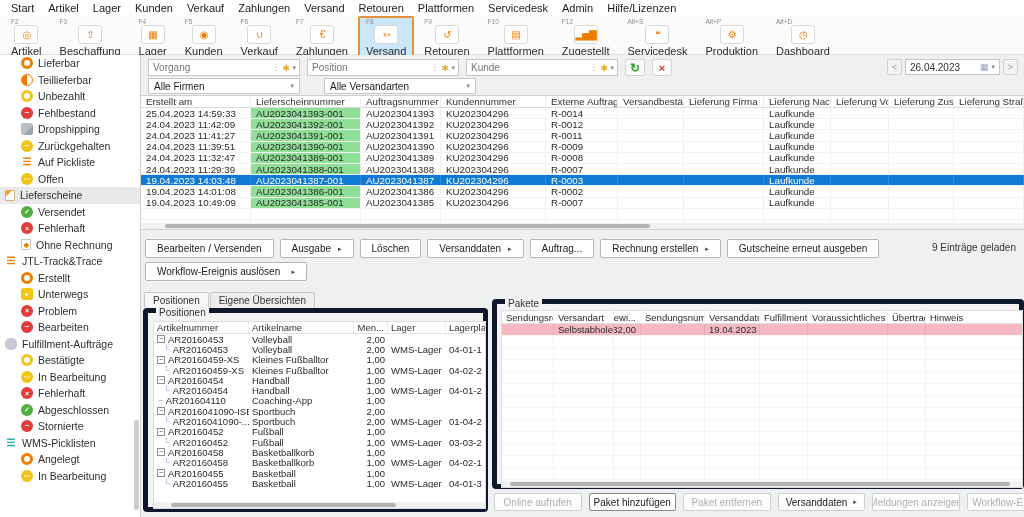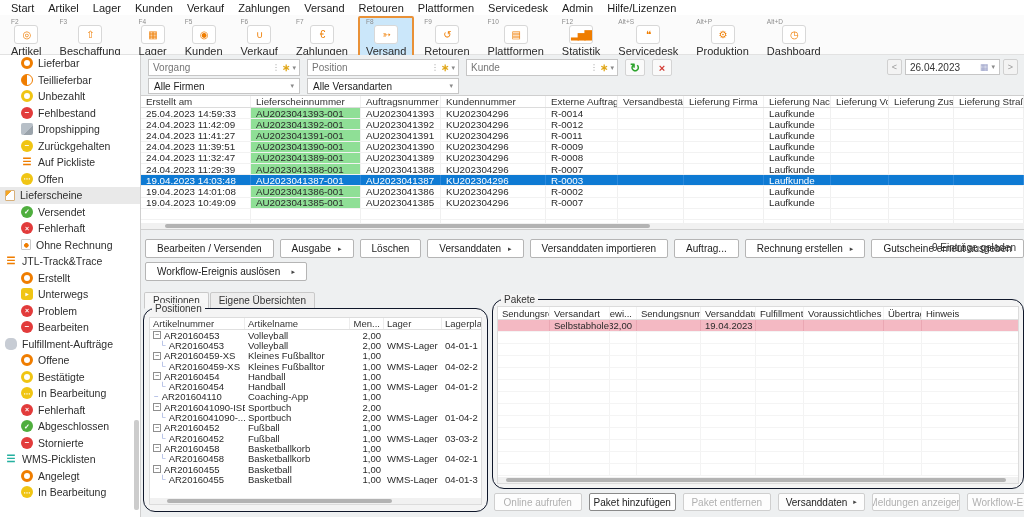--- a/index.html
+++ b/index.html
@@ -46,21 +46,21 @@
 .fops .wand{color:#e0a616;font-size:10px;font-weight:700}
 .icon-btn{width:20px;height:17px;border:1px solid #d4d4d4;background:#fafafa;display:flex;align-items:center;justify-content:center;font-weight:700;border-radius:2px}
 #refresh-btn{color:#2ca32c;font-size:12px}
 #clear-btn{color:#d23b34;font-size:11px}
 .datenav{position:absolute;right:6px;top:4px;display:flex;gap:3px;align-items:center}
 .navbtn{width:15px;height:16px;background:#f3f3f3;border:1px solid #d0d0d0;color:#9a9a9a;font-size:9px;display:flex;align-items:center;justify-content:center;border-radius:2px}
 .datebox{width:95px;height:16px;background:#fff;border:1px solid #c6c6c6;display:flex;align-items:center;font-size:10px;color:#333;padding:0 4px;gap:3px}
 .datebox .dtext{flex:1}
 .cal{color:#9aa0c8;font-size:9px}
 .car{color:#8a8a8a;font-size:7px}
-.frow2{position:absolute;left:7px;top:23px;display:flex;gap:7px}
+.frow2{position:absolute;left:7px;top:23px;display:flex;gap:24px}
 .fselect{width:152px;height:16px;background:#fff;border:1px solid #c6c6c6;display:flex;align-items:center;font-size:10px;color:#222;padding:0 5px;justify-content:space-between}
 #range-select{position:absolute;right:6px;top:23px;width:170px}
 
 #ship-table{position:absolute;left:0;top:40px;width:883px;height:135px;background:#fff;border-top:1px solid #cfcfcf;border-bottom:1px solid #cfcfcf;overflow:hidden}
 .trow{display:flex;height:11.2px;border-bottom:1px solid #f2f2f2}
 .trow.head{height:12px;border-bottom:1px solid #dcdcdc}
 .tcell{font-size:9.8px;color:#2a2a2a;padding:0 5px;white-space:nowrap;overflow:hidden;border-right:1px solid #f0f0f0;display:flex;align-items:center;flex:none}
 .trow.head .tcell{color:#333}
 .tcell.green{background:#8fdf96}
 .trow.sel{background:#0e7ad3}
@@ -73,21 +73,21 @@
 .abtn{height:19px;background:#fff;border:1px solid #b5b5b5;border-radius:2px;font-size:10px;color:#222;display:flex;align-items:center;justify-content:center;padding:0 11px;gap:7px;white-space:nowrap;font-family:inherit}
 .arr{font-size:7px;color:#444}
 #status-text{position:absolute;right:8px;top:187px;font-size:10px;color:#333}
 #workflow-row{position:absolute;left:4px;top:207px}
 .abtn.wide{width:162px;justify-content:space-between}
 
 #pos-panel{position:absolute;left:0;top:237px;width:349px;height:225px}
 .tabs{position:absolute;left:3px;top:0;display:flex;height:17px;align-items:flex-end}
 .tab{font-size:10px;padding:2px 8px 2px;border:1px solid #c9c9c9;background:#ededed;color:#333;border-radius:2px 2px 0 0;margin-right:1px;white-space:nowrap}
 .tab.active{background:#f7f7f7;border-bottom-color:#f7f7f7}
-.groupbox{position:absolute;border:1px solid #0f172a;border-radius:12px;background:#f4f4f4}
+.groupbox{position:absolute;border:5px solid #0f172a;border-radius:4px;background:#f4f4f4}
 #pos-group{left:2px;top:16px;width:345px;height:204px}
 .legend{position:absolute;left:8px;top:-6px;background:#f4f4f4;font-size:10px;color:#333;padding:0 3px;line-height:11px}
 #pos-table{position:absolute;left:5px;top:8px;width:333px;height:188px;background:#fff;border:1px solid #dcdcdc;overflow:hidden}
 .prow{display:flex;height:10.3px;align-items:center}
 .prow.head{height:12px;border-bottom:1px solid #e0e0e0}
 .pcell{font-size:9.5px;color:#2a2a2a;padding:0 3px;white-space:nowrap;overflow:hidden;flex:none;display:flex;align-items:center;height:100%}
 .prow.head .pcell{border-right:1px solid #ededed;color:#333}
 .pcell.num{justify-content:flex-end}
 .expbox{width:8px;height:8px;border:1px solid #8f8f8f;background:#fff;font-size:7px;line-height:6px;display:inline-flex;align-items:center;justify-content:center;color:#444;margin-right:3px;flex:none}
 .treeln{color:#8fa0d8;font-size:8px;margin:0 3px 0 7px;flex:none}
@@ -166,21 +166,21 @@
       <span class="tlabel">Retouren</span>
     </div>
     <div class="tbtn">
       <span class="tkey">F10</span>
       <span class="tibox">▤</span>
       <span class="tlabel">Plattformen</span>
     </div>
     <div class="tbtn">
       <span class="tkey">F12</span>
       <span class="tibox">▂▅▇</span>
-      <span class="tlabel">Statistik</span>
+      <span class="tlabel">Zugestellt</span>
     </div>
     <div class="tbtn">
       <span class="tkey">Alt+S</span>
       <span class="tibox">❝</span>
       <span class="tlabel">Servicedesk</span>
     </div>
     <div class="tbtn">
       <span class="tkey">Alt+P</span>
       <span class="tibox">⚙</span>
       <span class="tlabel">Produktion</span>
@@ -258,24 +258,20 @@
         <span class="sico x-red">×</span>
         <span class="slabel">Problem</span>
       </div>
       <div class="srow lvl1">
         <span class="sico minus-red">−</span>
         <span class="slabel">Bearbeiten</span>
       </div>
       <div class="srow lvl0">
         <span class="sico cloud-gray"></span>
         <span class="slabel">Fulfillment-Aufträge</span>
-      </div>
-      <div class="srow lvl1">
-        <span class="sico ring-orange"></span>
-        <span class="slabel">Offene</span>
       </div>
       <div class="srow lvl1">
         <span class="sico ring-yellow"></span>
         <span class="slabel">Bestätigte</span>
       </div>
       <div class="srow lvl1">
         <span class="sico dots-yellow">⋯</span>
         <span class="slabel">In Bearbeitung</span>
       </div>
       <div class="srow lvl1">
@@ -530,23 +526,20 @@
       <button class="abtn">
         <span>Ausgabe</span>
         <span class="arr">▸</span>
       </button>
       <button class="abtn">
         <span>Löschen</span>
       </button>
       <button class="abtn">
         <span>Versanddaten</span>
         <span class="arr">▸</span>
-      </button>
-      <button class="abtn">
-        <span>Versanddaten importieren</span>
       </button>
       <button class="abtn">
         <span>Auftrag...</span>
       </button>
       <button class="abtn">
         <span>Rechnung erstellen</span>
         <span class="arr">▸</span>
       </button>
       <button class="abtn">
         <span>Gutscheine erneut ausgeben</span>

